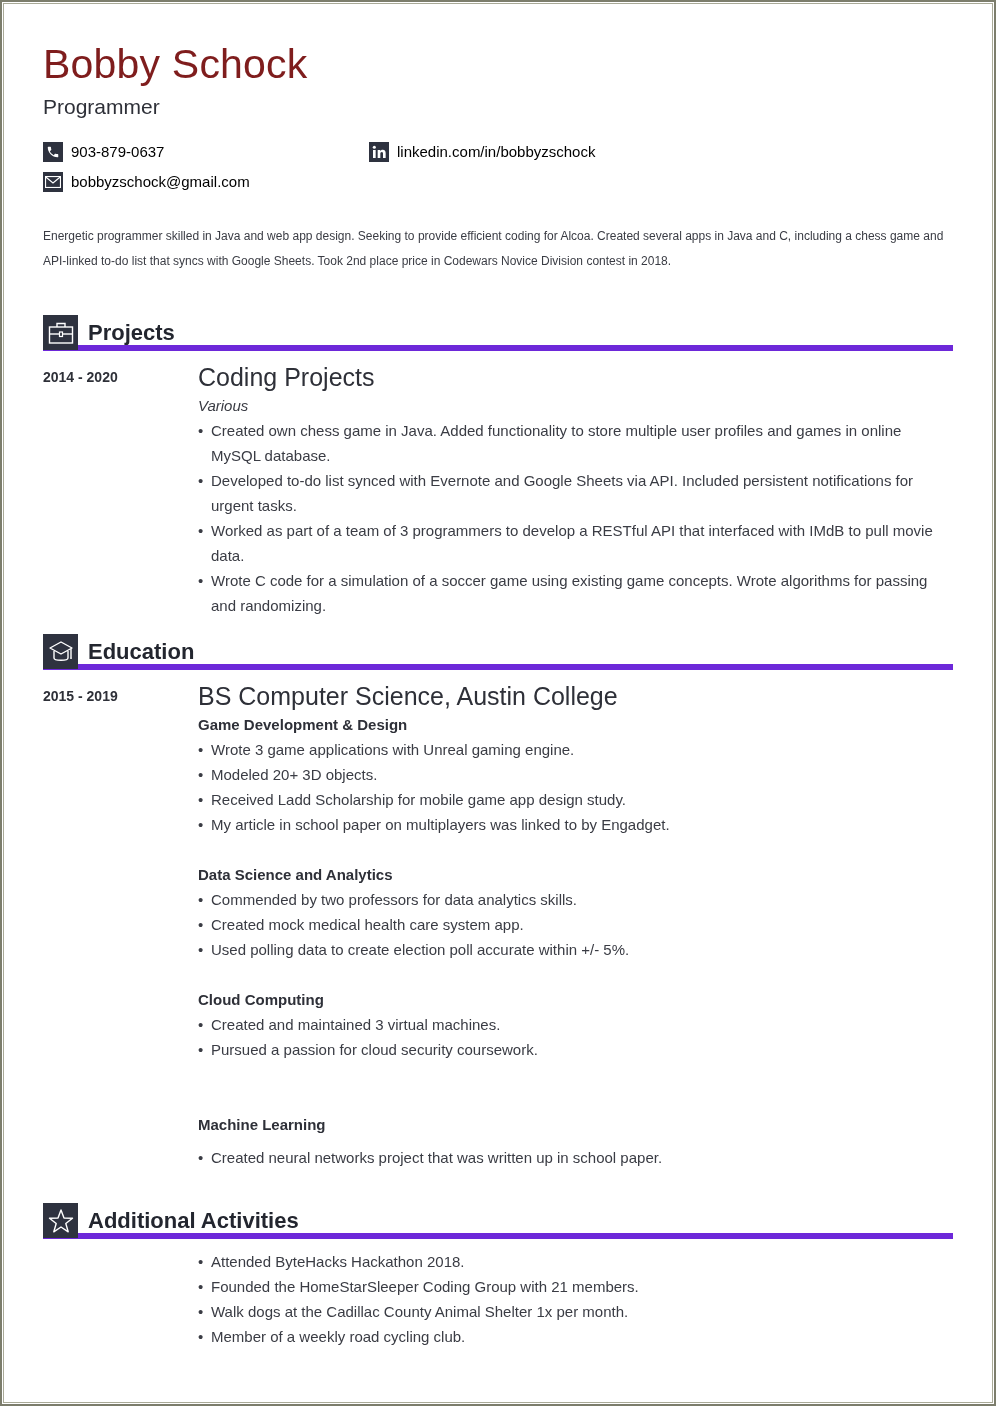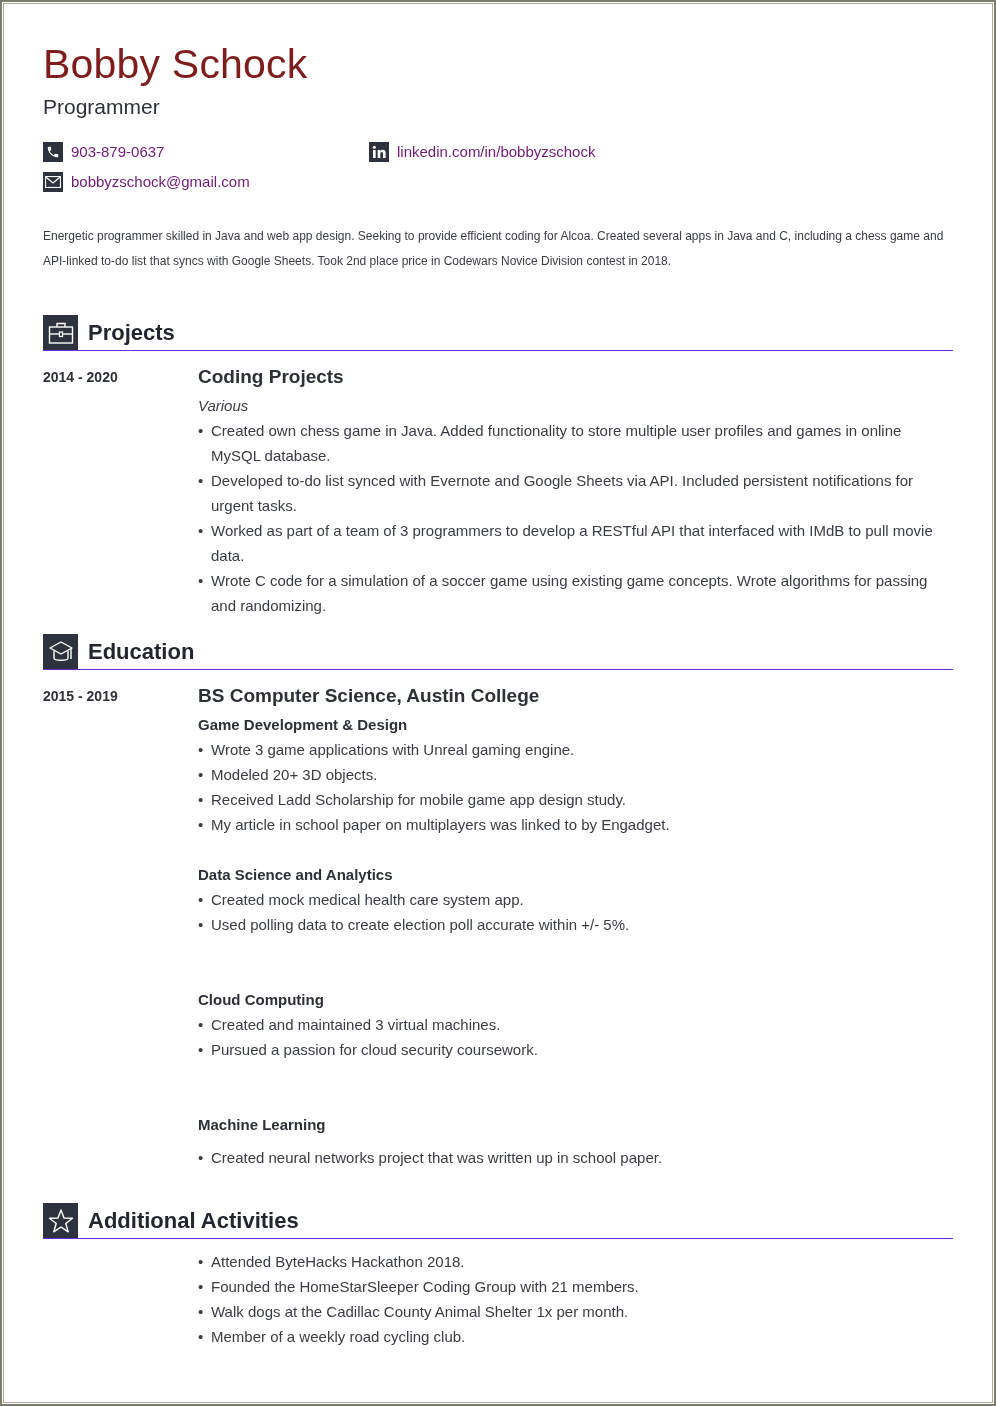--- a/index.html
+++ b/index.html
@@ -24,51 +24,51 @@
       position: absolute; top: 40px; left: 0;
       font-size: 41px; font-weight: normal; color: #7f1d1d; letter-spacing: 0.2px;
       line-height: 48px;
     }
     .title {
       position: absolute; top: 94px; left: 0;
       font-size: 21px; color: #2e3038; line-height: 26px;
     }
     .contact {
       position: absolute; display: flex; align-items: center;
-      font-size: 15px; color: #701a75; line-height: 20px;
+      font-size: 15px; color: #000000; line-height: 20px;
     }
     .contact .ic {
       width: 20px; height: 20px; background: #2e323f; margin-right: 8px;
       display: flex; align-items: center; justify-content: center;
     }
     .summary {
       position: absolute; top: 224px; left: 0; width: 905px;
       font-size: 12px; line-height: 25px; color: #3a3c44;
     }
 
     .sec-head {
       position: absolute; left: 0; width: 910px; height: 36px;
-      border-bottom: 1px solid #6d28d9;
+      border-bottom: 6px solid #6d28d9;
     }
     .sec-head .sq {
       position: absolute; left: 0; top: 0; width: 35px; height: 35px;
       background: #2e323f; display: flex; align-items: center; justify-content: center;
     }
     .sec-head .lbl {
       position: absolute; left: 45px; top: 5px;
       font-size: 22px; font-weight: bold; color: #23262f; line-height: 26px;
     }
 
     .date {
       position: absolute; left: 0;
       font-size: 14px; font-weight: bold; color: #2e3038; line-height: 18px;
     }
     .entry-title {
       position: absolute; left: 155px;
-      font-size: 19px; font-weight: bold; color: #2e3038; line-height: 22px;
+      font-size: 25px; font-weight: normal; color: #2e3038; line-height: 22px;
     }
     .entry-sub {
       position: absolute; left: 155px;
       font-size: 15px; font-style: italic; color: #3a3c44; line-height: 20px;
     }
     .group-title {
       position: absolute; left: 155px;
       font-size: 15px; font-weight: bold; color: #2e3038; line-height: 20px;
     }
     ul.bul {
@@ -165,20 +165,21 @@
   <div class="group-title" style="top:715px;">Game Development &amp; Design</div>
   <ul class="bul" style="top:737px;">
     <li>Wrote 3 game applications with Unreal gaming engine.</li>
     <li>Modeled 20+ 3D objects.</li>
     <li>Received Ladd Scholarship for mobile game app design study.</li>
     <li>My article in school paper on multiplayers was linked to by Engadget.</li>
   </ul>
 
   <div class="group-title" style="top:865px;">Data Science and Analytics</div>
   <ul class="bul" style="top:887px;">
+    <li>Commended by two professors for data analytics skills.</li>
     <li>Created mock medical health care system app.</li>
     <li>Used polling data to create election poll accurate within +/- 5%.</li>
   </ul>
 
   <div class="group-title" style="top:990px;">Cloud Computing</div>
   <ul class="bul" style="top:1012px;">
     <li>Created and maintained 3 virtual machines.</li>
     <li>Pursued a passion for cloud security coursework.</li>
   </ul>
 

